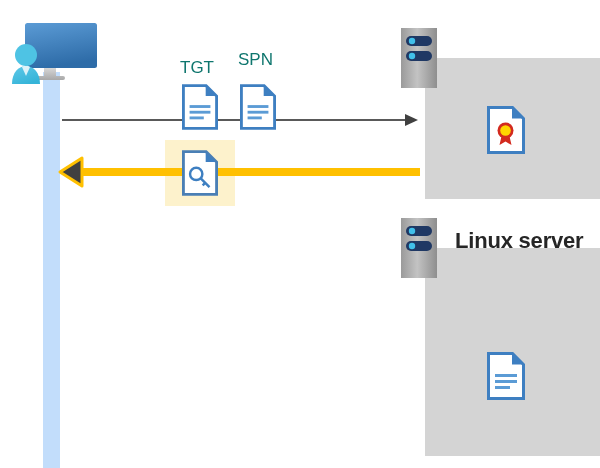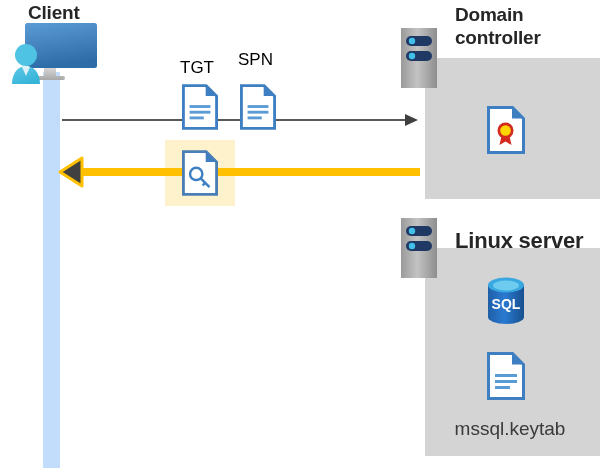--- a/index.html
+++ b/index.html
@@ -34,21 +34,21 @@
     font-size: 19px;
     line-height: 23px;
     width: 140px;
   }
   #linux-title {
     left: 455px; top: 228px;
     font-size: 22px;
   }
   .tag-label {
     font-size: 17px;
-    color: #000000;
+    color: #0f766e;
   }
   #tgt-label { left: 180px; top: 58px; }
   #spn-label { left: 238px; top: 50px; }
   #keytab-label {
     left: 425px; top: 418px;
     width: 170px;
     text-align: center;
     font-size: 19px;
     color: #3a3a3a;
   }
@@ -105,21 +105,20 @@
 </head>
 <body>
 
 <div id="diagram">
 
   <div class="abs gray-panel" id="dc-panel"></div>
   <div class="abs gray-panel" id="lin-panel"></div>
 
   <div class="abs" id="client-lifeline"></div>
 
-  <div class="abs title-bold" id="client-title">Client</div>
 
   <div class="abs" id="client-icon">
     <svg width="96" height="66" viewBox="0 0 96 66" xmlns="http://www.w3.org/2000/svg">
       <defs>
         <linearGradient id="monGrad" x1="0" y1="0" x2="0.25" y2="1">
           <stop offset="0%" stop-color="#5b9bd5"></stop>
           <stop offset="100%" stop-color="#2e6ca8"></stop>
         </linearGradient>
         <linearGradient id="standGrad" x1="0" y1="0" x2="0" y2="1">
           <stop offset="0%" stop-color="#e6e6e6"></stop>
@@ -136,21 +135,20 @@
       <rect x="21" y="1" width="72" height="45" rx="2.5" fill="url(#monGrad)"></rect>
 
       <path d="M8 62 c0-12 7-18 14-18 s14 6 14 18 z" fill="url(#bodyGrad)"></path>
 
       <path d="M18 45 l4 9 l4 -9 l-2.5 -1.5 h-3 z" fill="#e8f6fb" opacity="0.92"></path>
 
       <circle cx="22" cy="33" r="11" fill="#4ec3e4"></circle>
     </svg>
   </div>
 
-  <div class="abs title-bold" id="dc-title">Domain controller</div>
 
   <div class="abs server-rack" id="dc-server">
     <svg width="36" height="60" viewBox="0 0 36 60" xmlns="http://www.w3.org/2000/svg">
       <defs>
         <linearGradient id="rackGradA" x1="0" y1="0" x2="1" y2="0">
           <stop offset="0%" stop-color="#9a9a9a"></stop>
           <stop offset="45%" stop-color="#c3c3c3"></stop>
           <stop offset="100%" stop-color="#8e8e8e"></stop>
         </linearGradient>
       </defs>
@@ -184,47 +182,31 @@
         </linearGradient>
       </defs>
       <rect x="0" y="0" width="36" height="60" fill="url(#rackGradB)"></rect>
       <rect x="5" y="8" width="26" height="10" rx="5" fill="#1f3864"></rect>
       <circle cx="11" cy="13" r="3.2" fill="#41c0ea"></circle>
       <rect x="5" y="23" width="26" height="10" rx="5" fill="#1f3864"></rect>
       <circle cx="11" cy="28" r="3.2" fill="#41c0ea"></circle>
     </svg>
   </div>
 
-  <div class="abs" id="sql-icon">
-    <svg width="42" height="50" viewBox="0 0 42 50" xmlns="http://www.w3.org/2000/svg">
-      <defs>
-        <linearGradient id="dbGrad" x1="0" y1="0" x2="1" y2="0">
-          <stop offset="0%" stop-color="#1f5fa8"></stop>
-          <stop offset="45%" stop-color="#2a7ad1"></stop>
-          <stop offset="100%" stop-color="#17508f"></stop>
-        </linearGradient>
-      </defs>
-      <path d="M3 9 h36 v32 a18 7 0 0 1 -36 0 z" fill="url(#dbGrad)"></path>
-      <ellipse cx="21" cy="9" rx="18" ry="7.5" fill="#3aa8e0"></ellipse>
-      <ellipse cx="21" cy="9.5" rx="13" ry="5" fill="#6ecbf0"></ellipse>
-      <text x="21" y="33" font-family="'Liberation Sans', sans-serif" font-size="14" font-weight="bold" fill="#ffffff" text-anchor="middle">SQL</text>
-    </svg>
-  </div>
 
   <div class="abs" id="keytab-doc">
     <svg width="38" height="48" viewBox="0 0 38 48" xmlns="http://www.w3.org/2000/svg">
       <path d="M1.5 1.5 h24 l11 11 v34 h-35 z" fill="#ffffff" stroke="#3e7fc1" stroke-width="3"></path>
       <path d="M25 2 v10.5 h10.5 z" fill="#3e7fc1"></path>
       <rect x="8" y="22" width="22" height="3" fill="#5b9bd5"></rect>
       <rect x="8" y="28" width="22" height="3" fill="#5b9bd5"></rect>
       <rect x="8" y="34" width="15" height="3" fill="#5b9bd5"></rect>
     </svg>
   </div>
 
-  <div class="abs" id="keytab-label">mssql.keytab</div>
 
   <div class="abs" id="arrow-request">
     <svg width="356" height="12" viewBox="0 0 356 12" xmlns="http://www.w3.org/2000/svg">
       <line x1="0" y1="6" x2="344" y2="6" stroke="#595959" stroke-width="2"></line>
       <path d="M343 0 L356 6 L343 12 z" fill="#404040"></path>
     </svg>
   </div>
 
   <div class="abs" id="highlight-box"></div>
 

